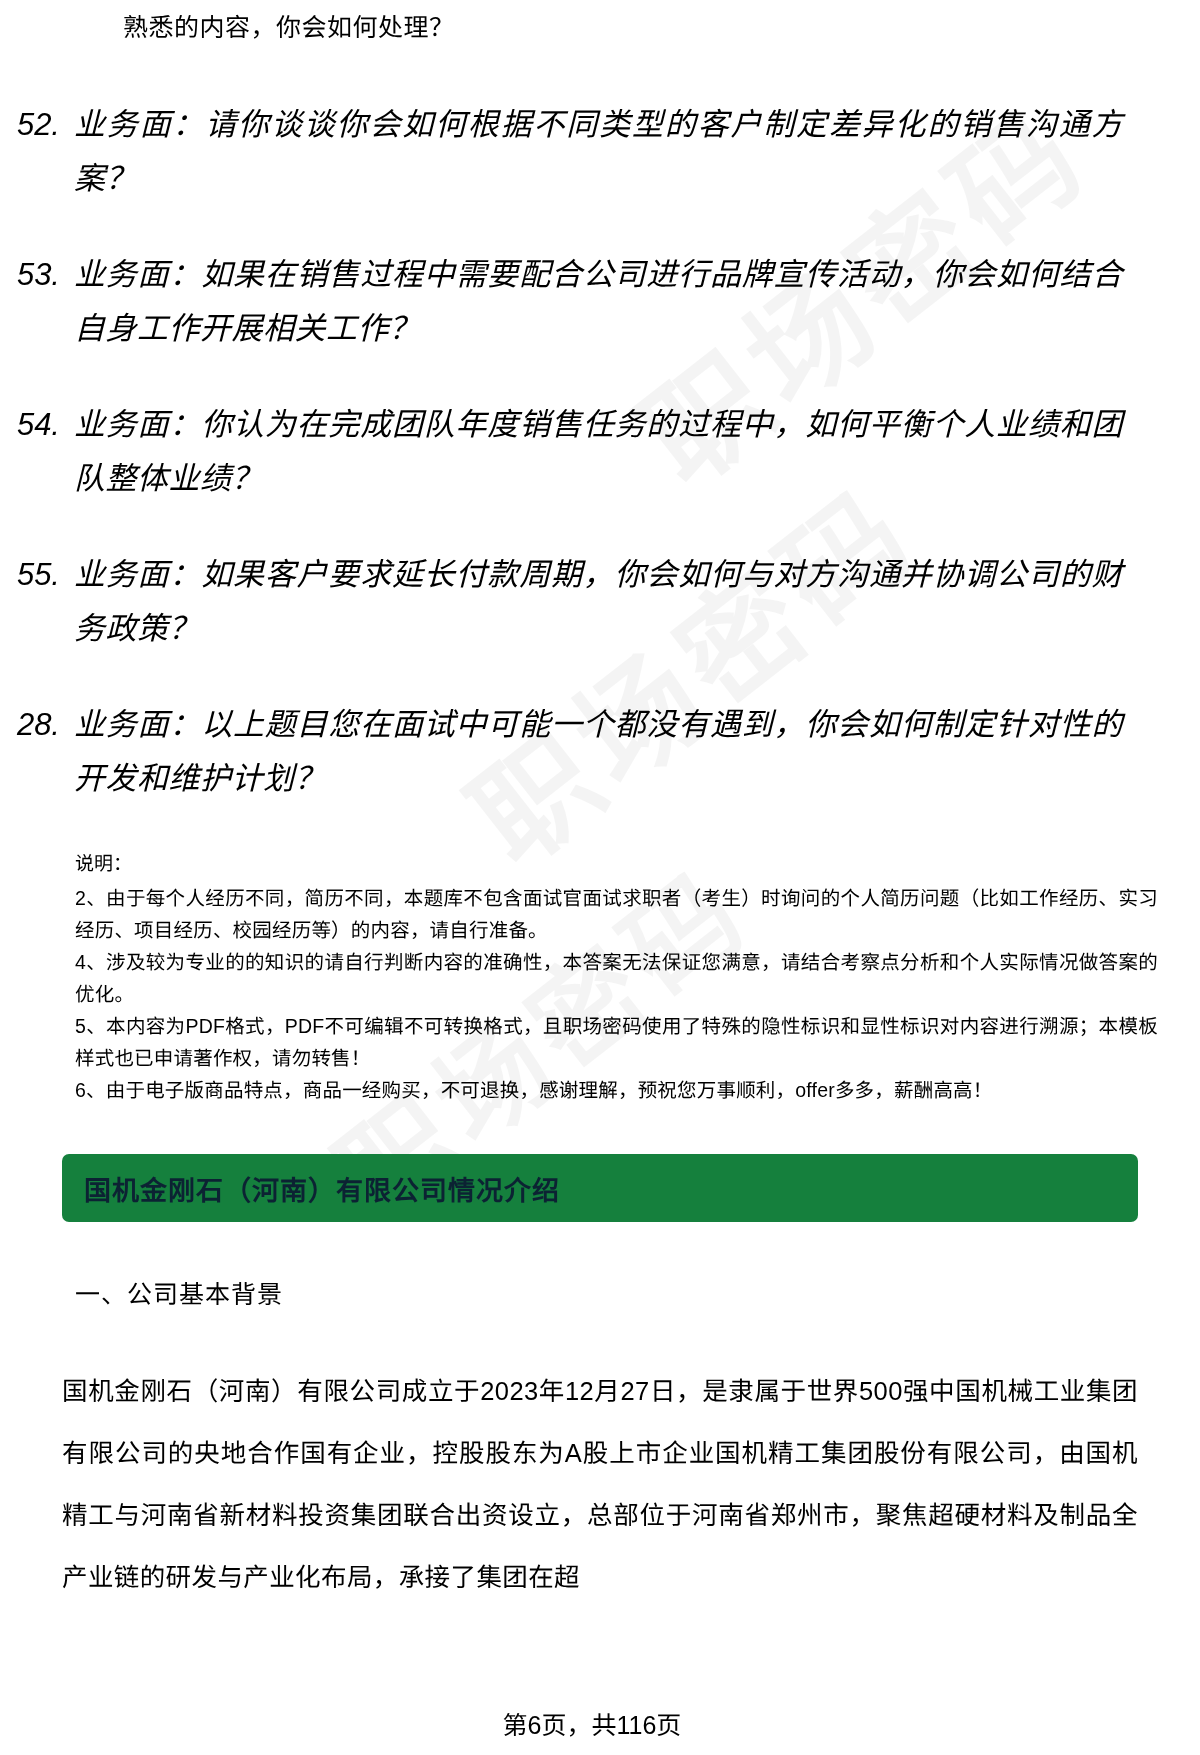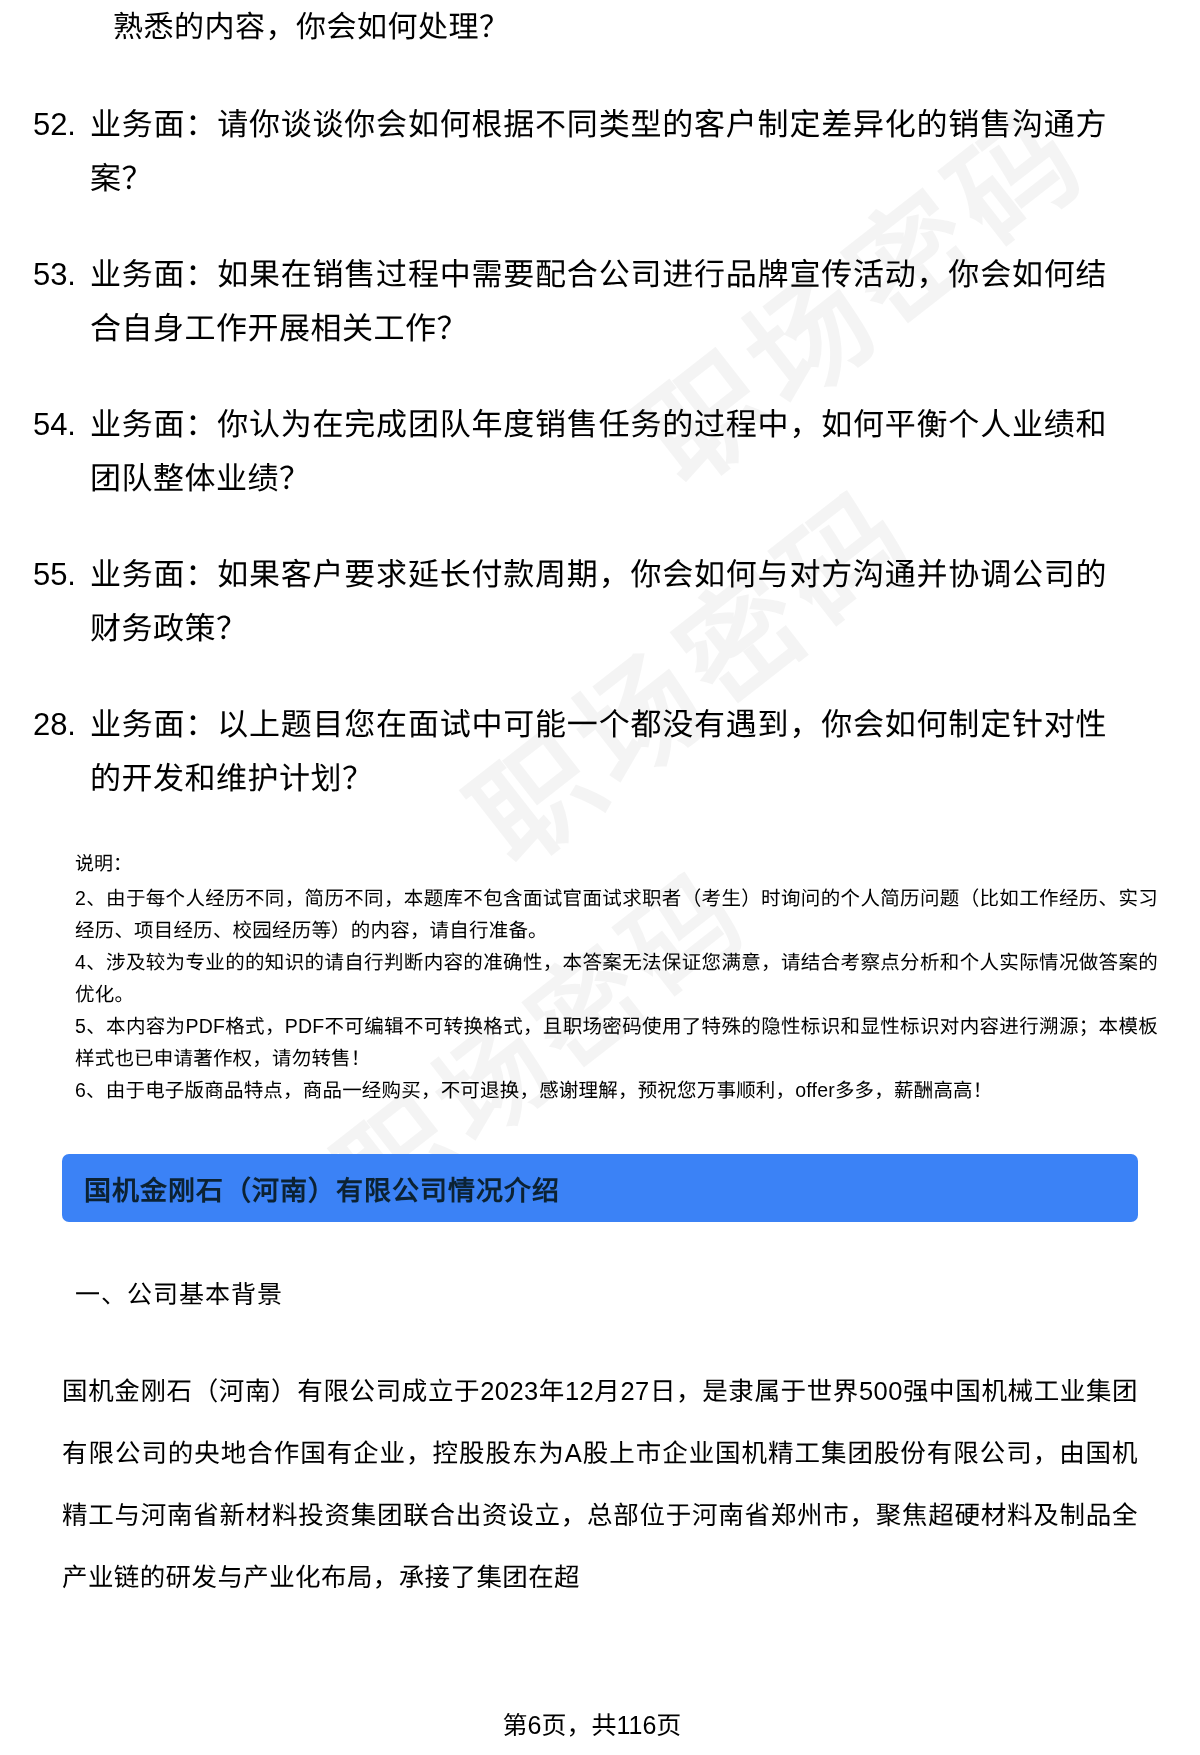--- a/index.html
+++ b/index.html
@@ -44,23 +44,24 @@
   .wm-b { left: 430px; top: 760px; }
   .wm-c { left: 300px; top: 1120px; font-size: 110px; }
 
   
   .content {
     position: relative;
     z-index: 2;
   }
 
   .q-list {
-    margin: 16px;
+    margin: 0;
     padding: 0;
     list-style: none;
+    font-style: italic;
   }
   .q-item {
     display: flex;
     align-items: flex-start;
     margin: 0 0 42px 0;
   }
   .q-num {
     flex: 0 0 auto;
     width: 74px;
     text-align: right;
@@ -76,25 +77,25 @@
     line-height: 54px;
     letter-spacing: 0.5px;
     padding-right: 77px;
     text-align: justify;
     text-justify: inter-ideograph;
     word-break: break-all;
   }
 
   
   .cont-line {
-    font-size: 30px;
+    font-size: 25px;
     line-height: 54px;
     letter-spacing: 0.5px;
     padding: 0 55px 0 113px;
-    margin: 0 0 44px 0;
+    margin: 0 0 44px 10px;
   }
 
   
   .notes {
     padding: 0 42px 0 75px;
     margin-top: 8px;
   }
   .notes-title {
     font-size: 19px;
     line-height: 32px;
@@ -106,21 +107,21 @@
     margin: 0;
     text-align: justify;
     text-justify: inter-ideograph;
     word-break: break-all;
     letter-spacing: 0.2px;
   }
 
   
   .banner {
     margin: 48px 62px 0 62px;
-    background: #3b82f6;
+    background: #15803d;
     border-radius: 7px;
     height: 68px;
     display: flex;
     align-items: center;
     padding: 0 22px;
     box-sizing: border-box;
   }
   .banner-title {
     font-size: 27px;
     font-weight: 700;

